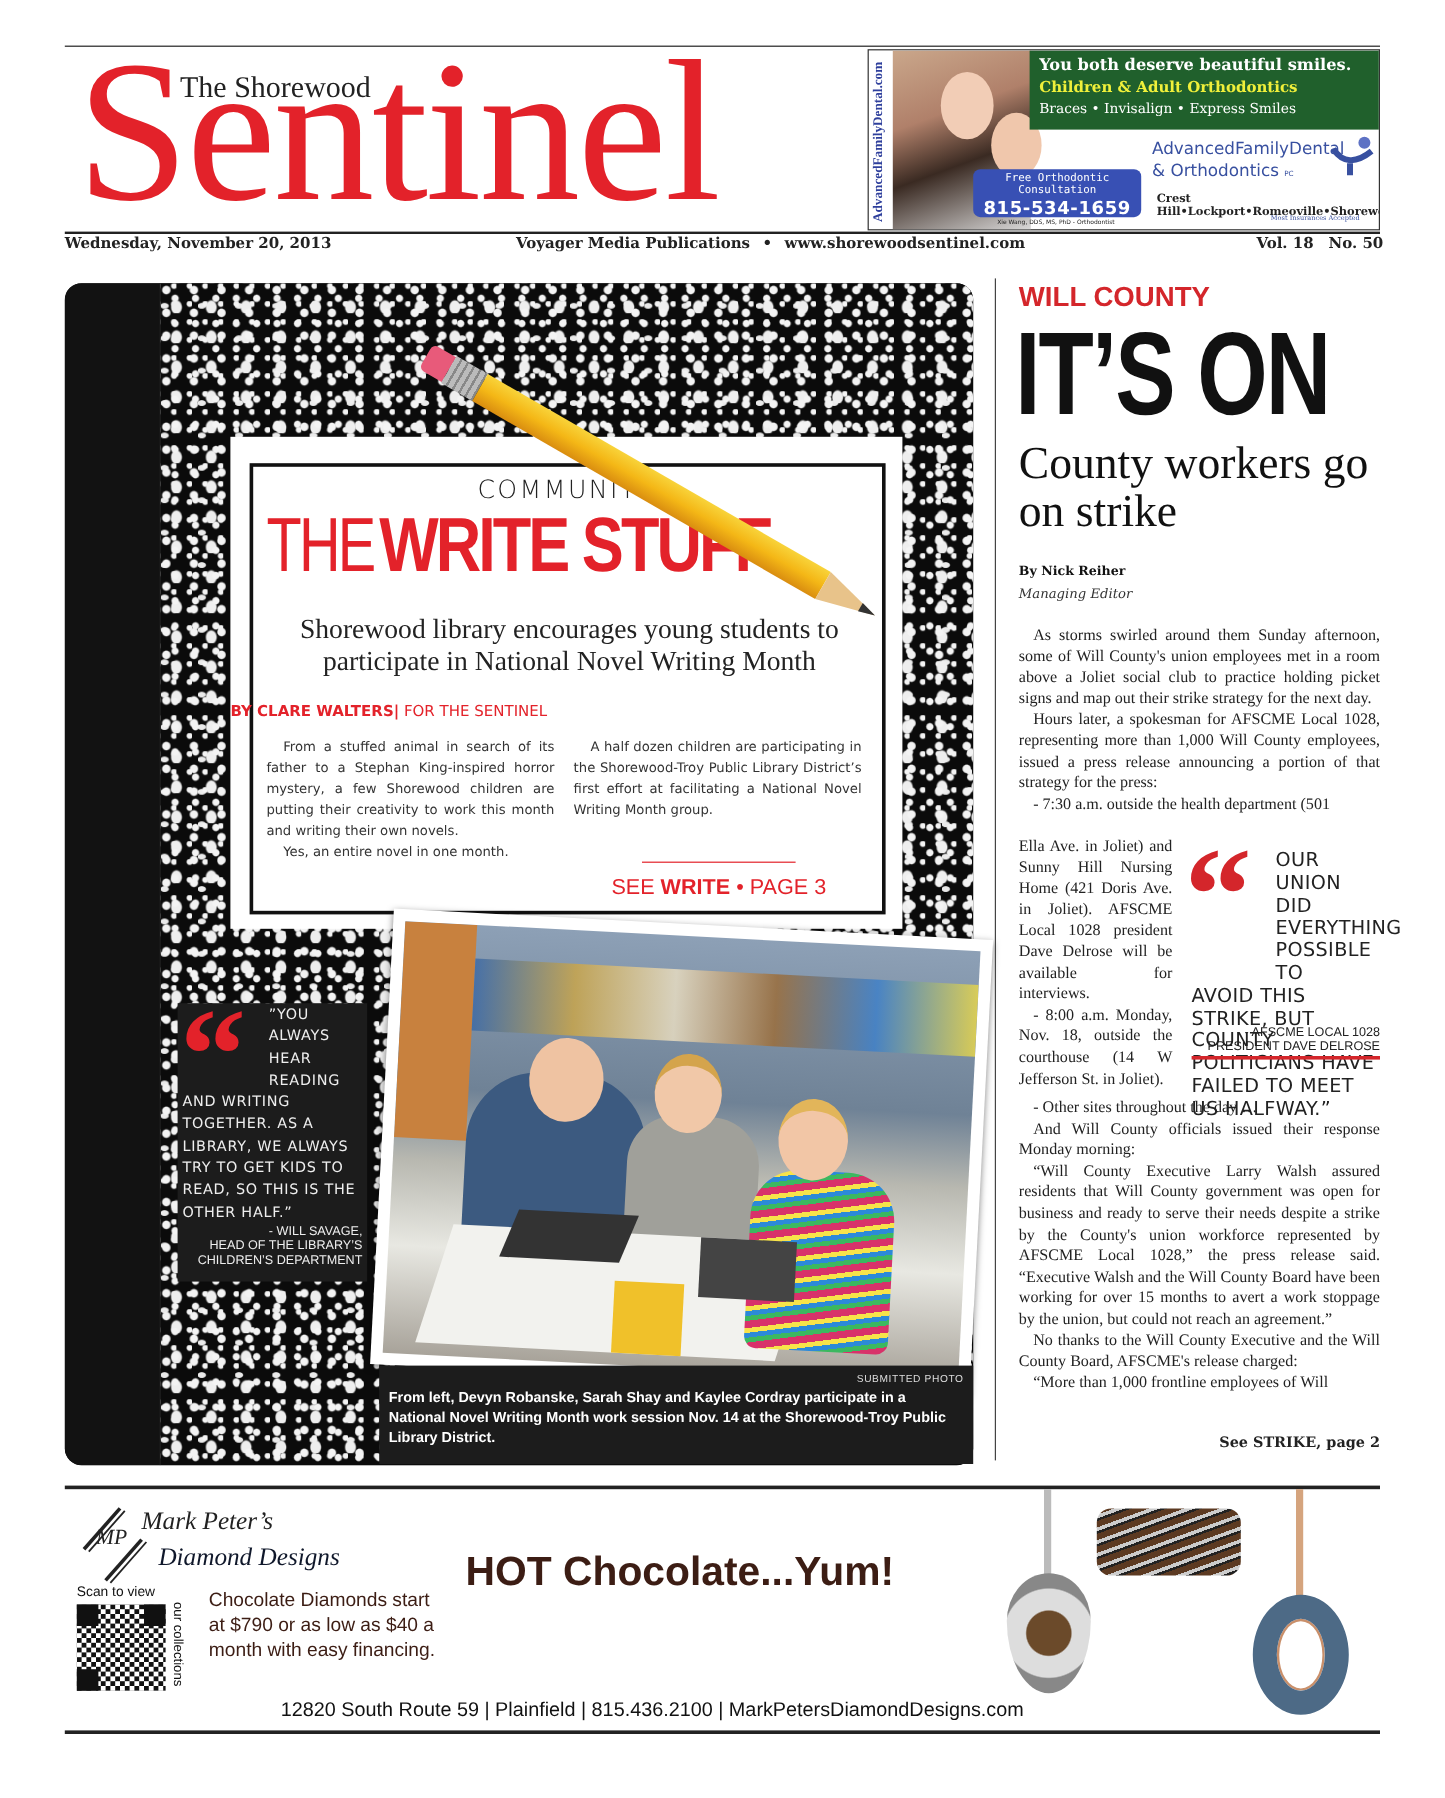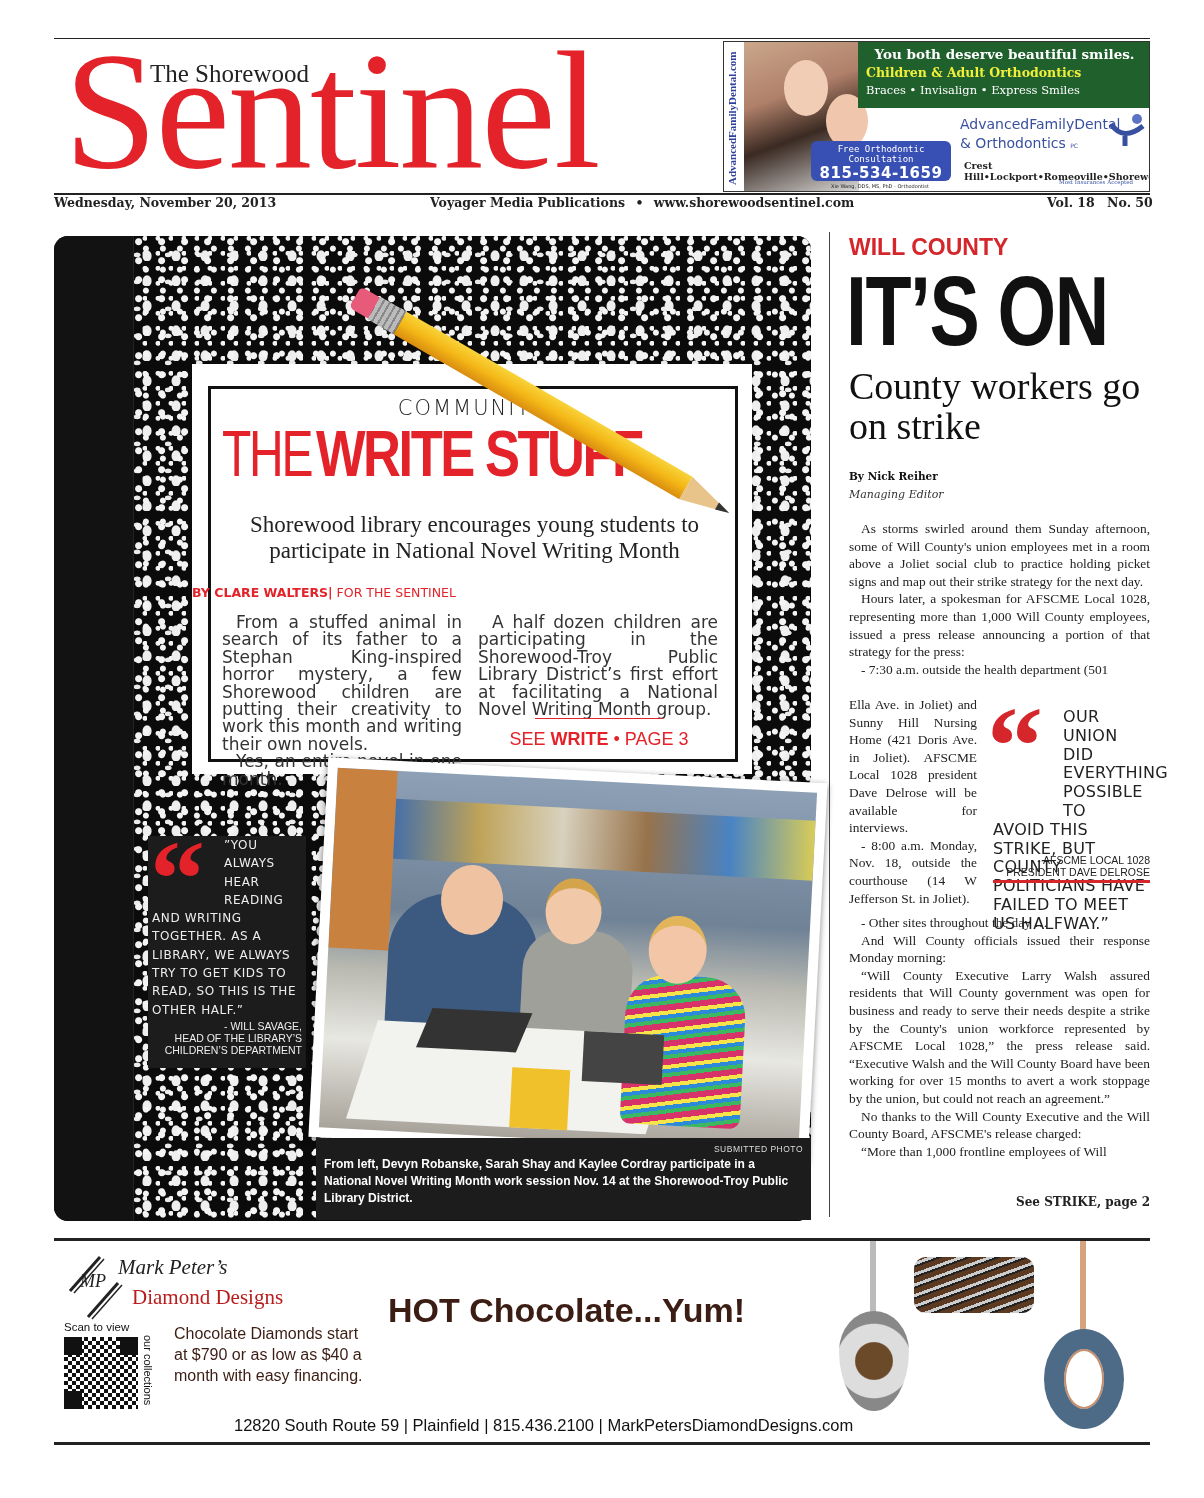--- a/index.html
+++ b/index.html
@@ -36,21 +36,21 @@
   }
   .dental-ad .photo {
     position: absolute; left: 20px; top: 0; width: 115px; height: 151px;
     background: linear-gradient(160deg, #caa78b 0%, #b0806a 35%, #3a2a22 60%, #ddd 100%);
   }
   .dental-ad .face1 { position:absolute; left: 40px; top: 18px; width: 44px; height: 56px; border-radius: 50%; background:#f2cdb6; }
   .dental-ad .face2 { position:absolute; left: 82px; top: 52px; width: 42px; height: 54px; border-radius: 50%; background:#f0c7ac; }
   .dental-ad .green {
     position: absolute; left: 134px; top: 0; width: 293px; height: 66px; background: #20602c; padding: 4px 8px;
   }
-  .dental-ad .g1 { font-family: "DejaVu Serif", serif; font-weight: bold; color: #fff; font-size: 13.5px; text-align: center; }
+  .dental-ad .g1 { font-family: "DejaVu Serif", serif; font-weight: bold; color: #fff; font-size: 13.5px; }
   .dental-ad .g2 { font-family: "DejaVu Serif", serif; font-weight: bold; color: #f0f03a; font-size: 12.5px; margin-top: 3px; }
   .dental-ad .g3 { font-family: "DejaVu Serif", serif; color: #fff; font-size: 11.5px; margin-top: 3px; }
   .dental-ad .consult {
     position: absolute; left: 87px; top: 99px; width: 140px; height: 40px; background: #3850b4;
     border-radius: 6px; color: #fff; text-align: center; padding-top: 3px;
   }
   .dental-ad .consult .c1 { font-family: "DejaVu Sans Mono", monospace; font-size: 9px; }
   .dental-ad .consult .c2 { font-family: "DejaVu Sans", sans-serif; font-size: 15px; font-weight: bold; letter-spacing: 0.5px; }
   .dental-ad .doctor { position: absolute; left: 107px; top: 141px; font-family: "DejaVu Sans", sans-serif; font-size: 5px; color: #222; }
   .dental-ad .brand1 { position: absolute; left: 236px; top: 74px; font-family: "DejaVu Sans", sans-serif; font-size: 14px; color: #3850a0; }
@@ -91,21 +91,21 @@
     background: #fff;
   }
   .label-card .frame { position: absolute; left: 16px; top: 22px; right: 14px; bottom: 12px; border: 3px solid #111; }
   .kicker { position: absolute; left: 0; width: 100%; top: 32px; text-align: center; font-family: "DejaVu Sans", sans-serif; font-weight: 200; letter-spacing: 2px; font-size: 21px; color: #222; }
   .hed { position: absolute; left: 30px; top: 58px; white-space: nowrap; font-family: "Liberation Sans", sans-serif; color: #e3222a; font-size: 64px; line-height: 1; letter-spacing: -3px; }
   .hed .thin { font-weight: normal; transform: scaleX(0.75); display: inline-block; transform-origin: left; margin-right: -40px; }
   .hed .bold { font-weight: bold; display: inline-block; transform: scaleX(0.82); transform-origin: left; }
   .dek { position: absolute; left: 30px; top: 148px; width: 505px; text-align: center; font-family: "Liberation Serif", serif; font-size: 23px; line-height: 26px; color: #222; }
   .byline { position: absolute; left: 0; width: 100%; top: 221px; text-align: left; font-family: "DejaVu Sans", sans-serif; font-size: 12.5px; color: #e3222a; }
   .byline b { font-weight: bold; }
-  .body-col { position: absolute; top: 250px; width: 240px; font-family: "DejaVu Sans", sans-serif; font-size: 17px; line-height: 17.4px; color: #333; text-align: justify; }
+  .body-col { position: absolute; top: 250px; width: 240px; font-family: "DejaVu Sans", sans-serif; font-size: 11px; line-height: 17.4px; color: #333; text-align: justify; }
   .body-col p { text-indent: 14px; }
   .see-rule { position: absolute; left: 343px; top: 354px; width: 128px; height: 1px; background: #e3222a; }
   .see-write { position: absolute; left: 292px; top: 365px; width: 230px; text-align: center; font-family: "Liberation Sans", sans-serif; font-size: 18px; color: #e3222a; }
   .see-write b { font-weight: bold; }
 
   .pull-quote-left {
     position: absolute; left: 94px; top: 600px; width: 160px; height: 290px;
     background: #1c1c1c; color: #eee; padding: 4px 4px;
   }
   .pull-quote-left .qmark { position: absolute; left: 2px; top: -12px; font-family: "Liberation Serif", serif; font-weight: bold; color: #e3222a; font-size: 110px; line-height: 1; }
@@ -159,21 +159,21 @@
   .r-pull .qtext { position: absolute; left: 0; top: 4px; width: 157px; font-family: "DejaVu Sans", sans-serif; font-size: 16px; line-height: 18.8px; color: #222; letter-spacing: 0.3px; }
   .r-pull .qtext .ind { display: block; padding-left: 70px; }
   .r-pull .attr { position: absolute; right: 0; top: 150px; text-align: right; font-family: "Liberation Sans", sans-serif; font-size: 10.5px; line-height: 12px; color: #222; }
   .r-pull .bar { position: absolute; left: 0; top: 181px; width: 157px; height: 3px; background: #d4262b; }
   .r-jump { position: absolute; right: 54px; top: 1195px; font-family: "DejaVu Serif", serif; font-weight: bold; font-size: 12px; color: #222; }
 
   
   .jewel-ad { position: absolute; left: 54px; top: 1238px; width: 1096px; height: 207px; border-top: 3px solid #222; border-bottom: 3px solid #222; }
   .jewel-ad .logo-mp { position: absolute; left: 12px; top: 10px; width: 60px; height: 70px; }
   .jewel-ad .name1 { position: absolute; left: 64px; top: 14px; font-family: "Liberation Serif", serif; font-style: italic; font-size: 21px; color: #222; }
-  .jewel-ad .name2 { position: absolute; left: 78px; top: 44px; font-family: "Liberation Serif", serif; font-size: 21px; color: #b91c1c; }
+  .jewel-ad .name2 { position: absolute; left: 78px; top: 44px; font-family: "Liberation Serif", serif; font-style: italic; font-size: 21px; color: #0f172a; }
   .jewel-ad .headline { position: absolute; left: 334px; top: 50px; font-family: "Liberation Sans", sans-serif; font-weight: bold; font-size: 34px; color: #3c1d14; }
   .jewel-ad .scan { position: absolute; left: 10px; top: 80px; font-family: "Liberation Sans", sans-serif; font-size: 11.5px; color: #111; }
   .jewel-ad .qr { position: absolute; left: 10px; top: 96px; width: 74px; height: 72px;
     background:
       linear-gradient(#111,#111) 0 0/18px 18px no-repeat,
       linear-gradient(#111,#111) 56px 0/18px 18px no-repeat,
       linear-gradient(#111,#111) 0 54px/18px 18px no-repeat,
       repeating-conic-gradient(#111 0 25%, #fff 0 50%) 0 0/8px 8px; }
   .jewel-ad .collections { position: absolute; left: 86px; top: 94px; width: 14px; height: 76px; writing-mode: vertical-rl; font-family: "Liberation Sans", sans-serif; font-size: 11px; color: #111; }
   .jewel-ad .promo { position: absolute; left: 120px; top: 82px; font-family: "Liberation Sans", sans-serif; font-size: 16px; line-height: 21px; color: #3c1d14; }

